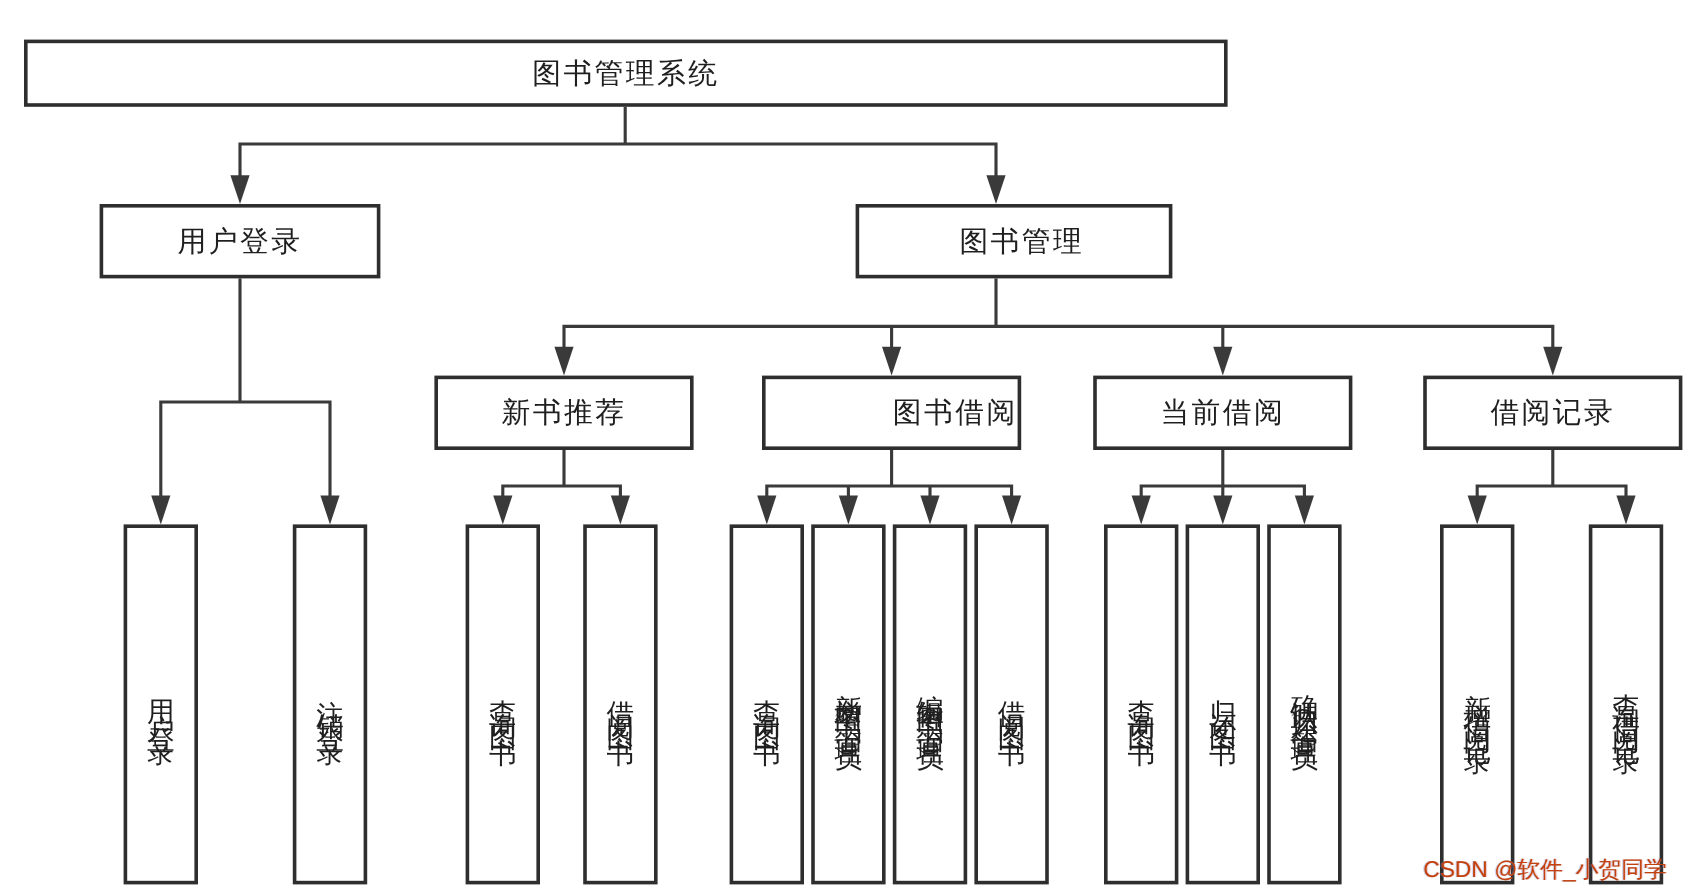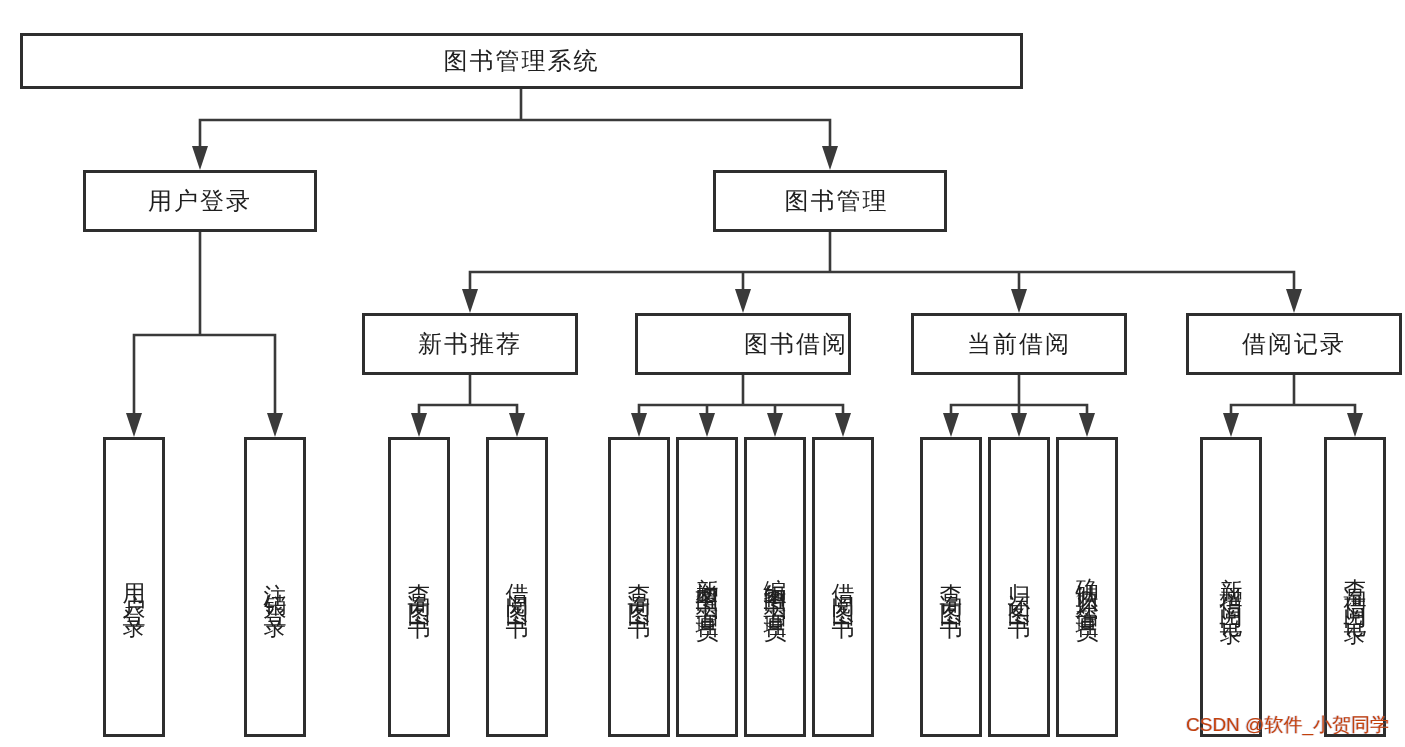--- a/index.html
+++ b/index.html
@@ -26,21 +26,21 @@
     align-items: center;
     justify-content: center;
   }
   .hlabel {
     font-size: 24px;
     letter-spacing: 2px;
     white-space: nowrap;
   }
   .root  { left: 20px;  top: 13px;  width: 1003px; height: 56px; margin-top: 20px; }
   .n-login { left: 83px;  top: 170px; width: 234px; height: 62px; }
-  .n-mgmt  { left: 713px; top: 170px; width: 234px; height: 62px; padding-left: 13px; }
+  .n-mgmt  { left: 713px; top: 170px; width: 264px; height: 62px; padding-left: 13px; }
   .l3 { top: 313px; width: 216px; height: 62px; }
   .n-newbook { left: 362px; }
   .n-borrow  { left: 635px; justify-content: flex-end; }
   .n-current { left: 911px; }
   .n-record  { left: 1186px; }
   .leaf { top: 437px; width: 62px; height: 300px; }
   .vtext {
     writing-mode: vertical-rl;
     text-orientation: mixed;
     font-size: 23px;

